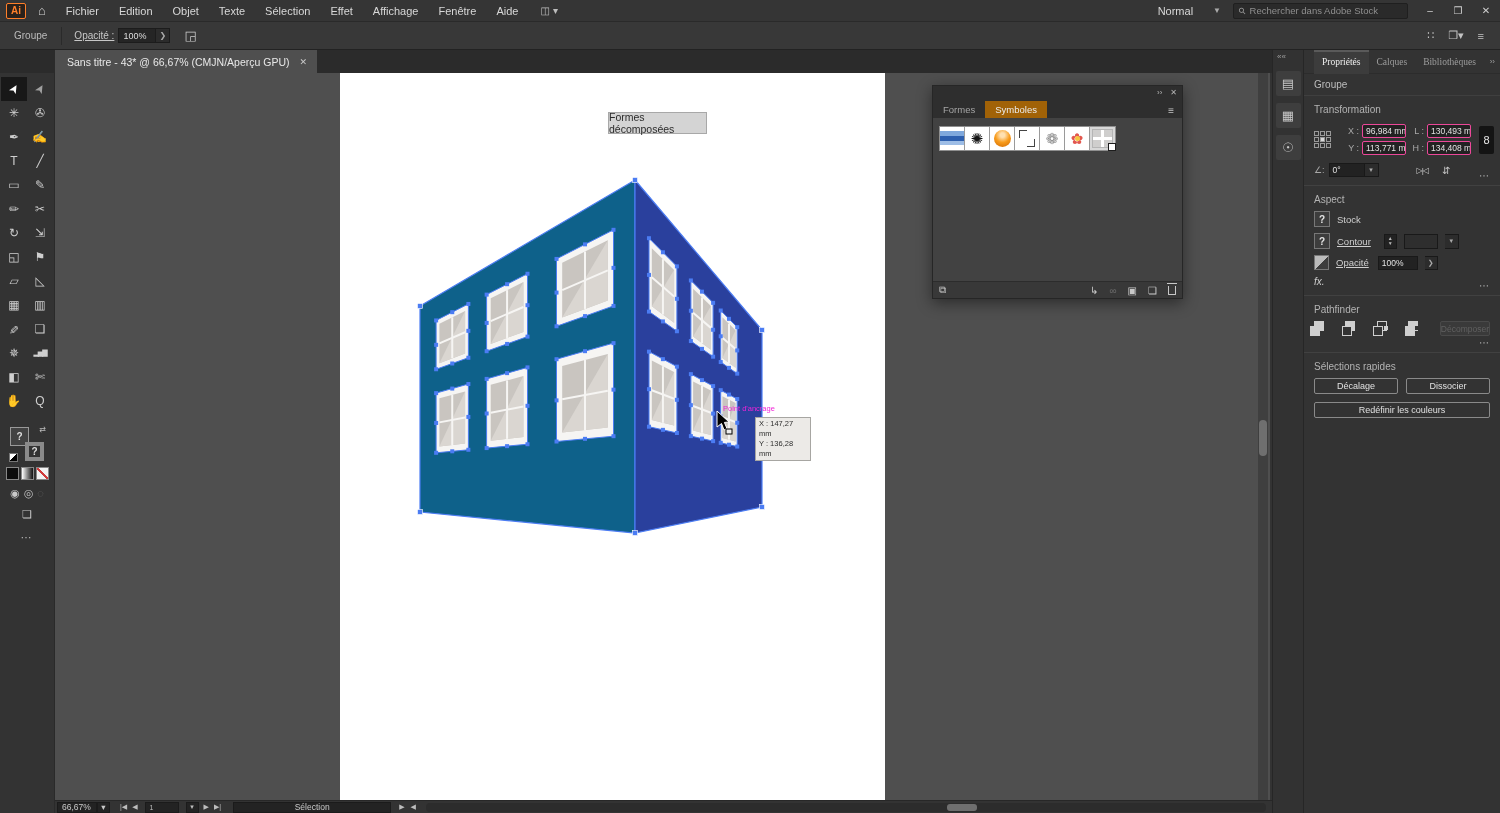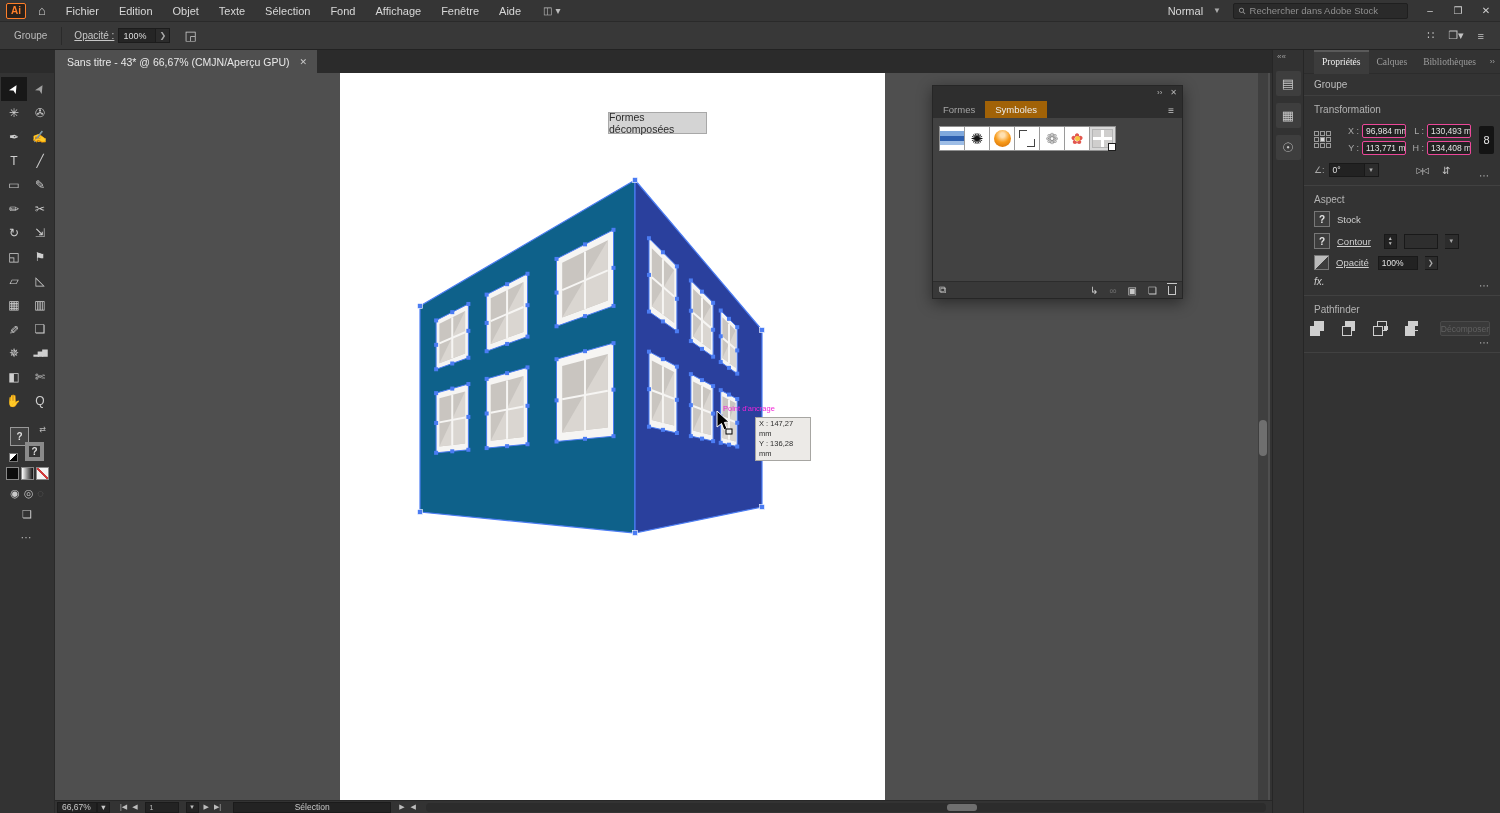--- a/index.html
+++ b/index.html
@@ -12,21 +12,21 @@
   
   .titlebar { position:absolute; top:0; left:0; right:0; height:22px; background:#353535;
     display:flex; align-items:center; border-bottom:1px solid #2a2a2a; }
   .ai-logo { width:20px; height:16px; margin-left:6px; border:1px solid #ff7f2a; border-radius:2px;
     color:#ff7f2a; font-size:10px; font-weight:bold; display:flex; align-items:center; justify-content:center; background:#2a211b;}
   .home-ic { font-size:13px; color:#cfcfcf; margin:0 10px 0 12px; }
   .menus { display:flex; gap:0; }
   .menus .menu { padding:0 10px; font-size:11px; color:#d8d8d8; line-height:22px; cursor:default; }
   .ws-switch { margin-left:12px; font-size:10px; color:#bdbdbd; display:flex; align-items:center; gap:3px;}
   .tb-right { margin-left:auto; display:flex; align-items:center; gap:8px; }
-  .mode-dd { font-size:11px; color:#d8d8d8; display:flex; align-items:center; gap:10px; padding:0 4px;text-align:right;}
+  .mode-dd { font-size:11px; color:#d8d8d8; display:flex; align-items:center; gap:20px; padding:0 4px;text-align:right;}
   .mode-dd .caret { font-size:8px; color:#aaa; }
   .searchbox { width:175px; height:16px; background:#2a2a2a; border:1px solid #1f1f1f; border-radius:2px;
     display:flex; align-items:center; gap:4px; padding:0 5px; }
   .searchbox .mag { font-size:9px; color:#9a9a9a; transform:rotate(-45deg); }
   .searchbox .ph { font-size:9.5px; color:#8f8f8f; white-space:nowrap; overflow:hidden; }
   .winbtns { display:flex; }
   .winbtns span { width:28px; text-align:center; font-size:10px; color:#cfcfcf; line-height:22px; }
   
   .controlbar { position:absolute; top:22px; left:0; right:0; height:28px; background:#383838;
     border-bottom:1px solid #222; display:flex; align-items:center; }
@@ -215,21 +215,21 @@
 
   <div class="titlebar">
     <div class="ai-logo">Ai</div>
     <div class="home-ic">⌂</div>
     <div class="menus" id="menu-list">
         <div class="menu">Fichier</div>
         <div class="menu">Edition</div>
         <div class="menu">Objet</div>
         <div class="menu">Texte</div>
         <div class="menu">Sélection</div>
-        <div class="menu">Fond</div>
+        <div class="menu">Effet</div>
         <div class="menu">Affichage</div>
         <div class="menu">Fenêtre</div>
         <div class="menu">Aide</div>
       </div>
     <div class="ws-switch">
         <span>◫</span>
         <span>▾</span>
       </div>
     <div class="tb-right">
       <div class="mode-dd">
@@ -726,15 +726,25 @@
           </span>
         <span class="pf e">
             <i class="a"></i>
             <i class="b"></i>
           </span>
         <span class="decomp">Décomposer</span>
       </div>
       <div class="more">⋯</div>
     </div>
 
+    <div class="sect" style="border-bottom:none;">
+      <div class="sect-h">Sélections rapides</div>
+      <div class="qa-row">
+        <span class="qa-btn">Décalage</span>
+        <span class="qa-btn">Dissocier</span>
+      </div>
+      <div class="qa-row qa-full">
+        <span class="qa-btn">Redéfinir les couleurs</span>
+      </div>
+    </div>
   </div>
 
 </div>
 
 </body></html>

